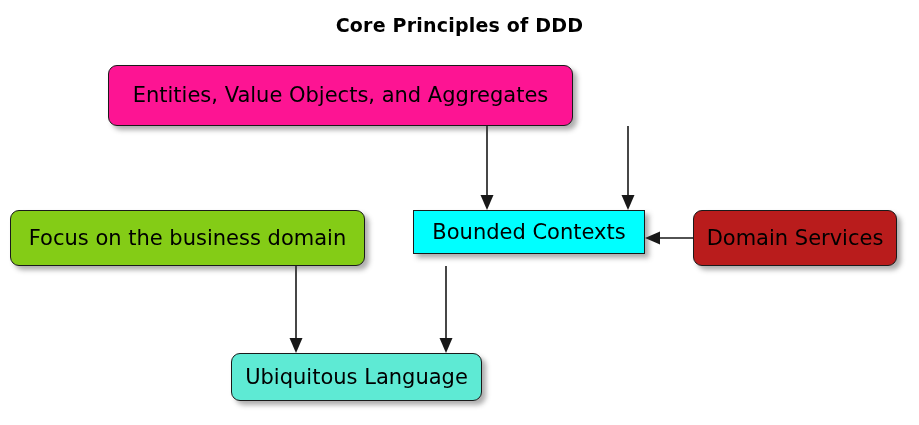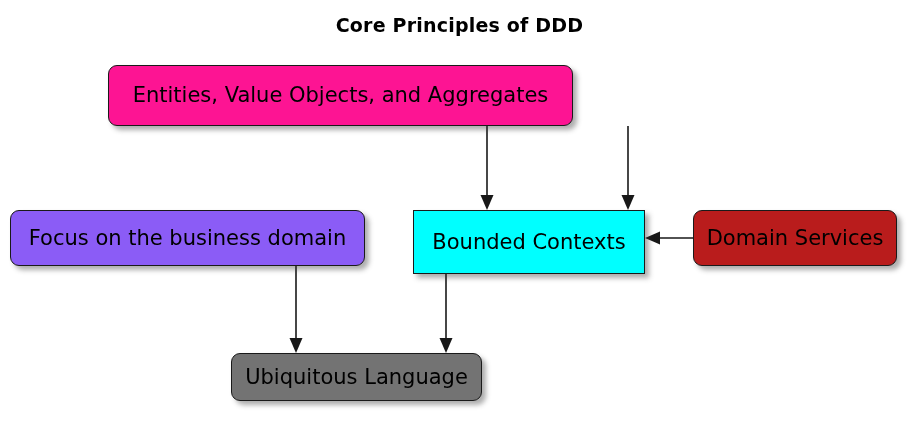--- a/index.html
+++ b/index.html
@@ -49,33 +49,33 @@
   .node-entities {
     left: 108px; top: 65px; width: 465px; height: 61px;
     background: #FD1493;
   }
   .node-domain-events {
     left: 618px; top: 65px; width: 191px; height: 61px;
     background: #00BFF3;
   }
   .node-focus {
     left: 10px; top: 210px; width: 355px; height: 56px;
-    background: #8b5cf6;
+    background: #84cc16;
   }
   .node-bounded {
-    left: 413px; top: 210px; width: 232px; height: 64px;
+    left: 413px; top: 210px; width: 232px; height: 44px;
     background: #00FFFF;
   }
   .node-services {
     left: 693px; top: 210px; width: 204px; height: 56px;
     background: #b91c1c;
   }
   .node-ubiquitous {
     left: 231px; top: 353px; width: 251px; height: 48px;
-    background: #737373;
+    background: #5eead4;
   }
 
   #edge-layer {
     position: absolute;
     left: 0; top: 0;
     width: 919px; height: 425px;
     pointer-events: none;
   }
   #edge-layer .edge-line {
     stroke: #181818;

